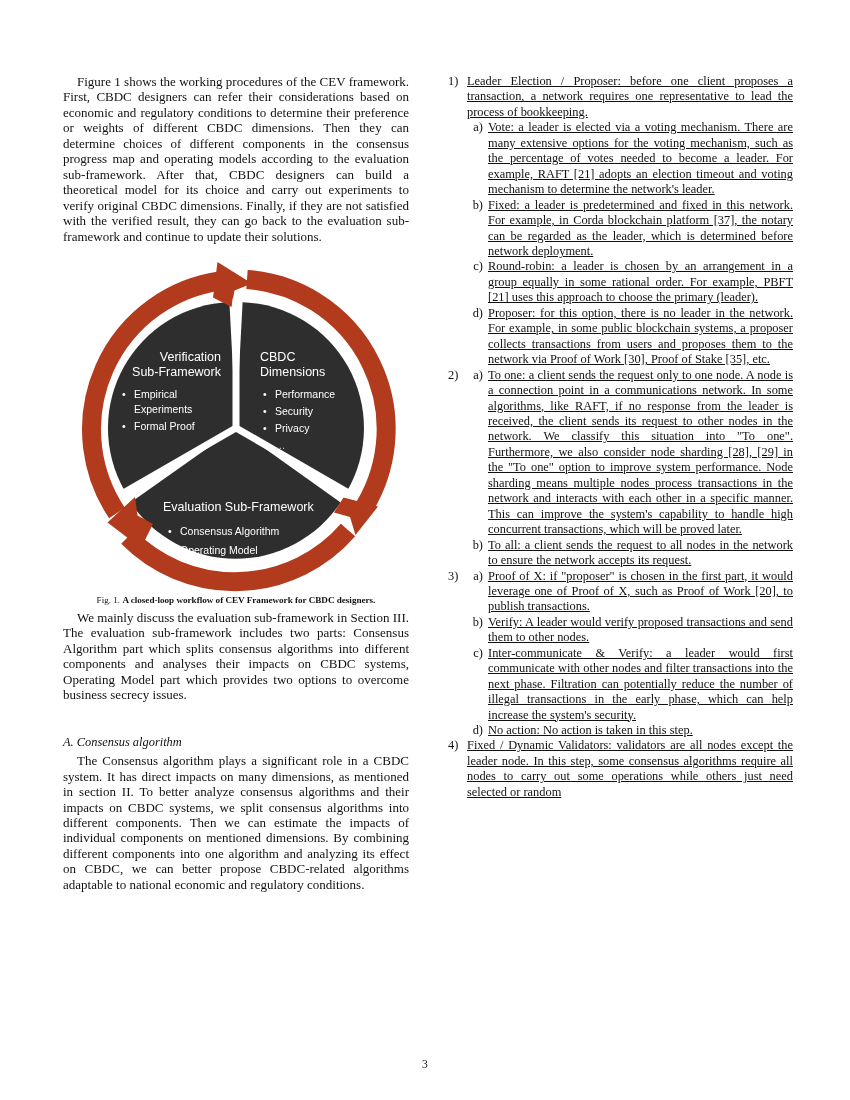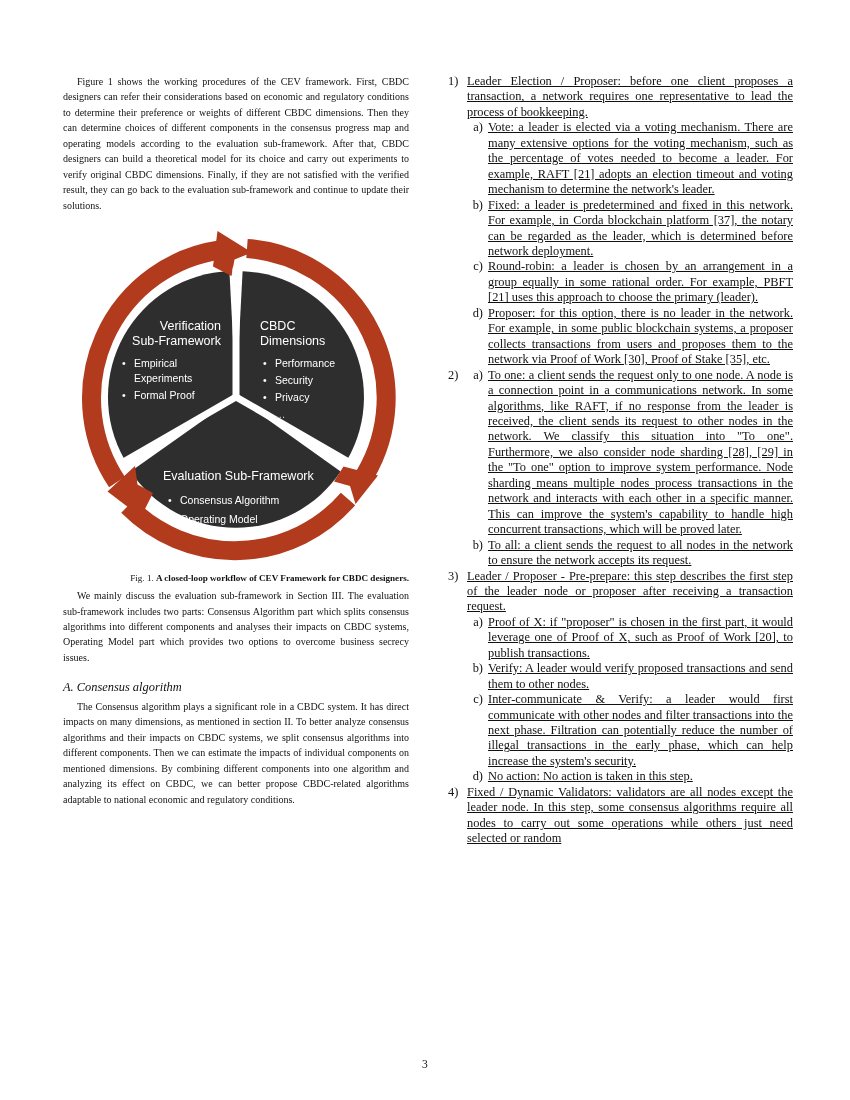--- a/index.html
+++ b/index.html
@@ -28,54 +28,53 @@
     width: 730px;
     display: flex;
     gap: 38px;
   }
 
   .col {
     width: 346px;
   }
 
   p.para {
-    font-size: 10px;
+    font-size: 13px;
     line-height: 15.45px;
     text-align: justify;
     text-justify: inter-word;
     text-indent: 14px;
     hyphens: auto;
     -webkit-hyphens: auto;
   }
 
   .sec-head {
     font-size: 12.4px;
     font-style: italic;
     line-height: 15.45px;
-    margin-top: 15px;
+    margin-top: 32px;
     margin-bottom: 3px;
     text-indent: 0;
   }
 
   
   .figure-block {
     margin-top: 12px;
     margin-bottom: 4px;
   }
   .figure-svg-wrap {
     width: 346px;
     display: flex;
     justify-content: center;
   }
   .fig-caption {
     font-size: 9.1px;
     line-height: 12px;
-    margin-top: 9px;
     text-indent: 0;
-    text-align: right;
+    text-align: center;
   }
   .fig-caption .fig-label { font-weight: normal; }
   .fig-caption .fig-text { font-weight: bold; }
 
   
   ol.lvl1 {
     list-style: none;
     font-size: 12.4px;
     line-height: 15.45px;
   }
@@ -252,21 +251,20 @@
                 <span class="marker2">b)</span>
                 <div class="li-text">To all: a client sends the request to all nodes in the network to ensure the network accepts its request.</div>
               </li>
             </ol>
           </div>
         </li>
 
         <li>
           <span class="marker1">3)</span>
           <div class="li-body">
-            <div class="li-text">Leader / Proposer - Pre-prepare: this step describes the first step of the leader node or proposer after receiving a transaction request.</div>
             <ol class="lvl2">
               <li>
                 <span class="marker2">a)</span>
                 <div class="li-text">Proof of X: if "proposer" is chosen in the first part, it would leverage one of Proof of X, such as Proof of Work [20], to publish transactions.</div>
               </li>
               <li>
                 <span class="marker2">b)</span>
                 <div class="li-text">Verify: A leader would verify proposed transactions and send them to other nodes.</div>
               </li>
               <li>

